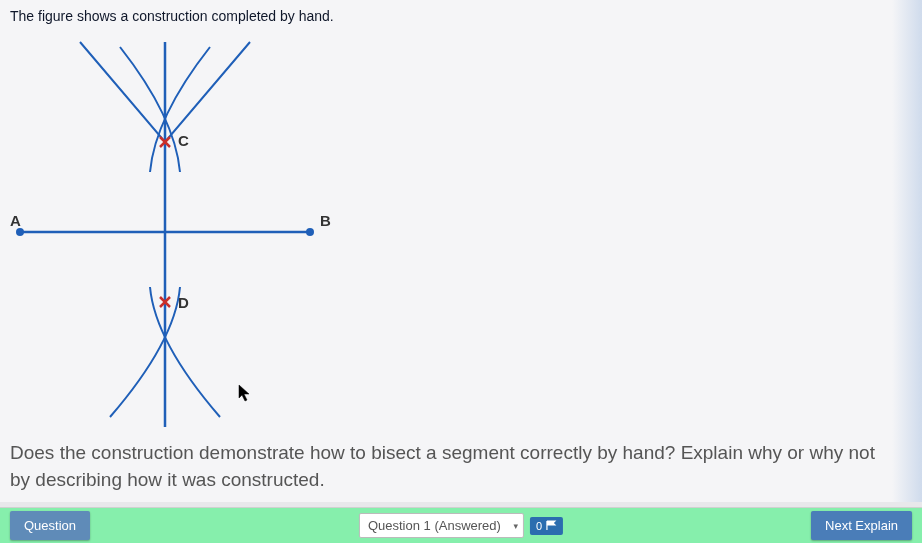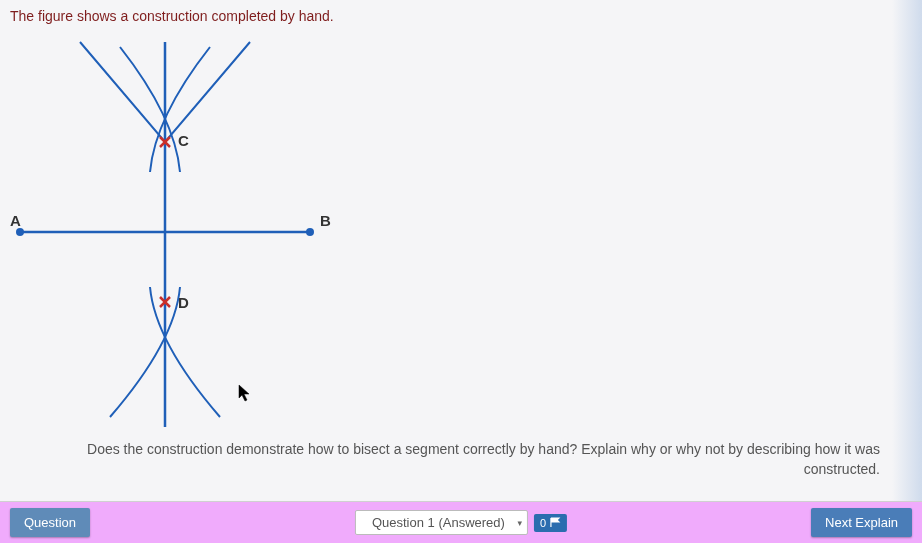--- a/index.html
+++ b/index.html
@@ -12,44 +12,43 @@
       position: relative;
     }
     .content-area {
       background: #f5f5f7;
       padding: 8px 10px;
       height: 502px;
       position: relative;
     }
     .prompt-top {
       font-size: 14px;
-      color: #7f1d1d;
+      color: #0f172a;
       margin-bottom: 8px;
     }
     .figure-container {
       width: 340px;
       height: 400px;
       position: relative;
       margin-left: 0px;
     }
     .prompt-bottom {
-      font-size: 14px;
+      font-size: 19px;
       color: #555;
       margin-top: 8px;
       line-height: 1.4;
       max-width: 870px;
-      text-align: right;
     }
     .footer {
       position: absolute;
       bottom: 0;
       left: 0;
       right: 0;
-      height: 42px;
-      background: #f0abfc;
+      height: 36px;
+      background: #86efac;
       border-top: 1px solid #d0d0d0;
       display: flex;
       align-items: center;
       padding: 0 10px;
     }
     .btn {
       border: none;
       cursor: pointer;
       font-size: 13px;
       padding: 7px 14px;
@@ -73,21 +72,21 @@
       transform: translateX(-50%);
       display: flex;
       align-items: center;
       gap: 6px;
     }
     .q-select {
       font-size: 13px;
       color: #555;
       background: #fff;
       border: 1px solid #bbb;
-      padding: 4px 22px 4px 16px;
+      padding: 4px 22px 4px 8px;
       appearance: none;
       border-radius: 2px;
       position: relative;
     }
     .select-container{
         position: relative;
         display: inline-block;
     }
     .select-arrow{
         position: absolute;

